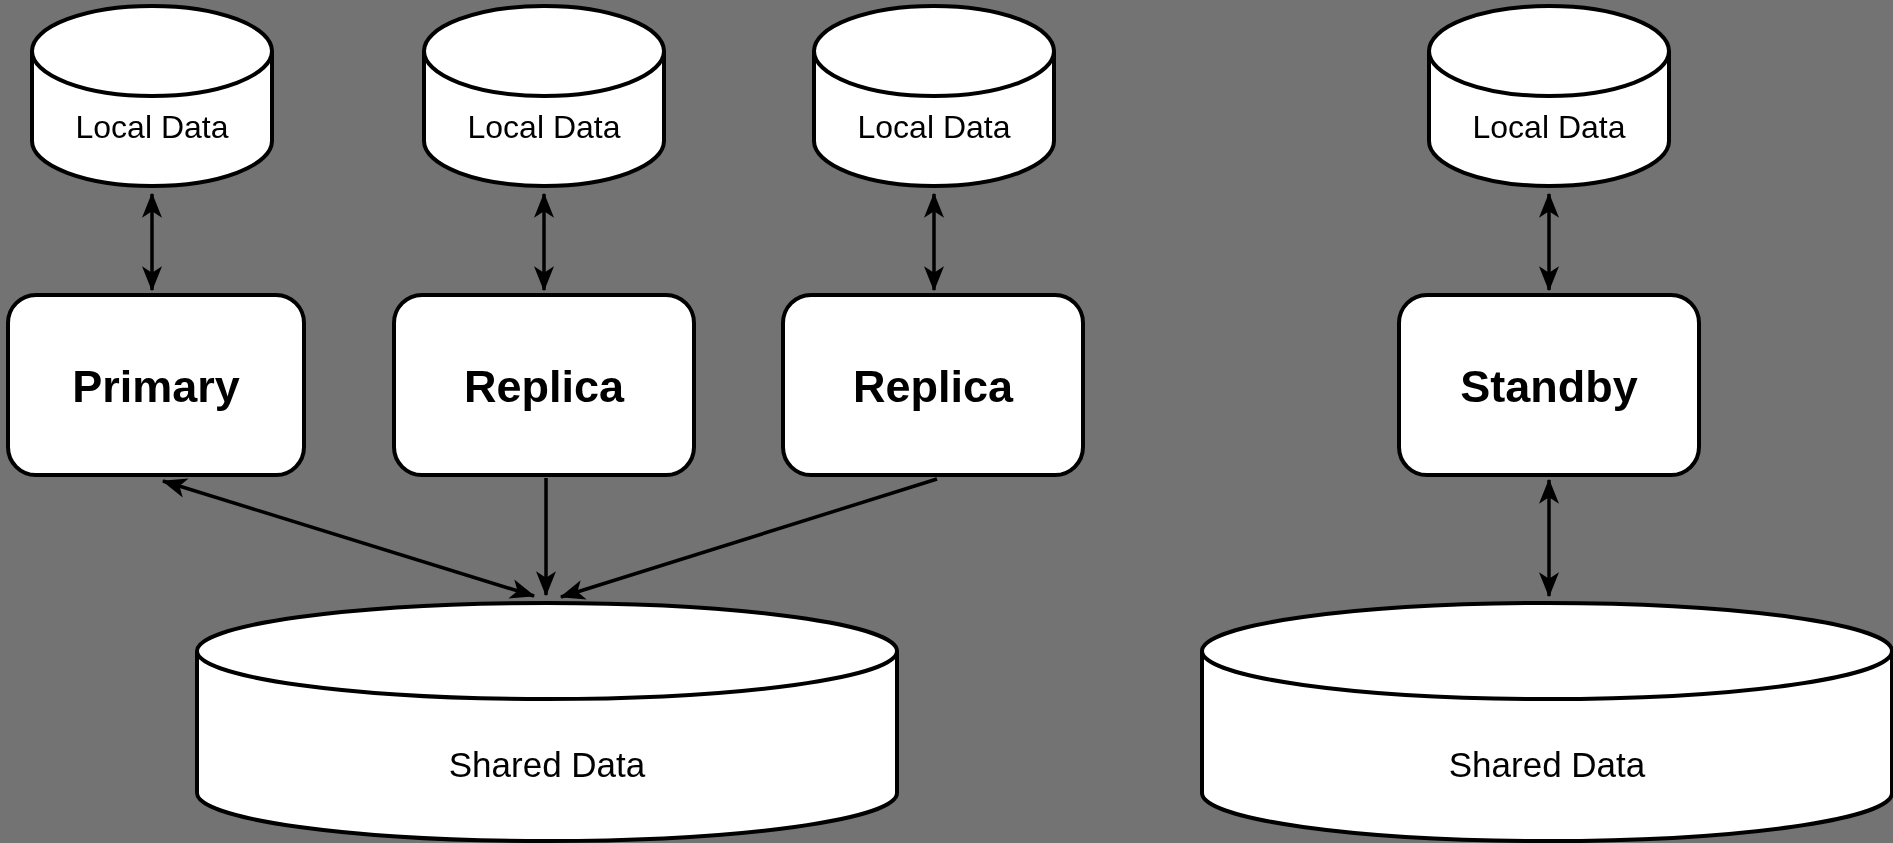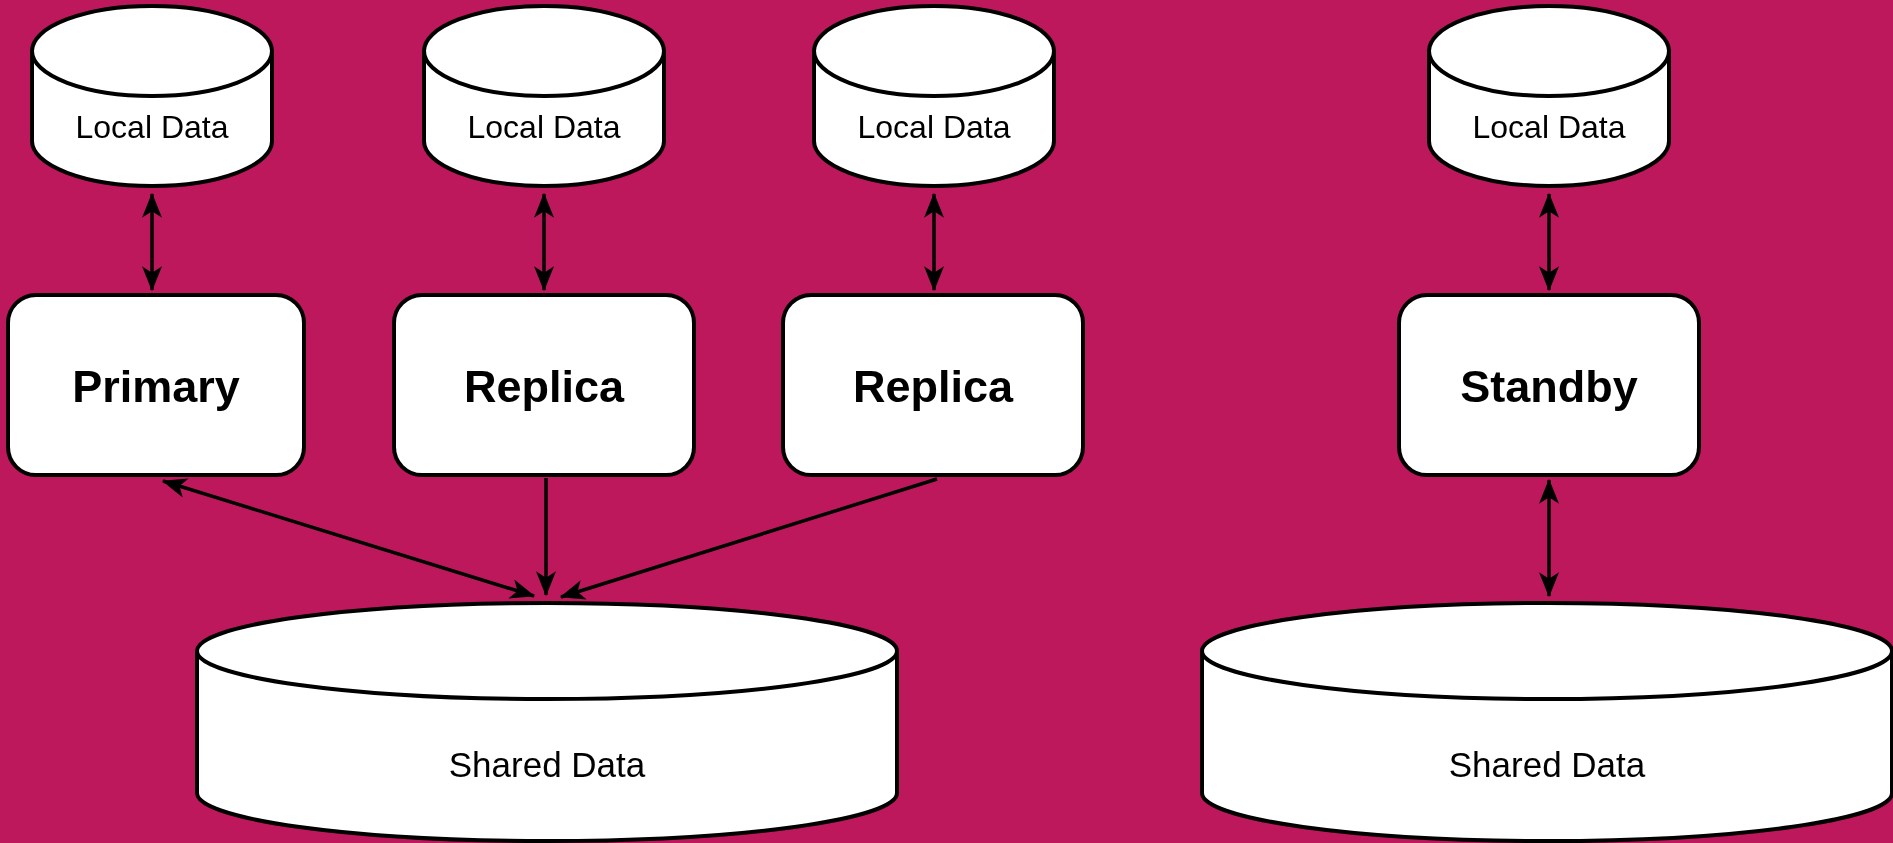--- a/index.html
+++ b/index.html
@@ -4,21 +4,21 @@
 <style>
   html, body {
     margin: 0;
     padding: 0;
     background: #ffffff;
   }
   .canvas {
     position: relative;
     width: 1893px;
     height: 843px;
-    background: #be185d;
+    background: #737373;
     overflow: hidden;
     text-decoration: underline;
   }
   svg {
     display: block;
     width: 1893px;
     height: 843px;
   }
   .shape {
     fill: #ffffff;

